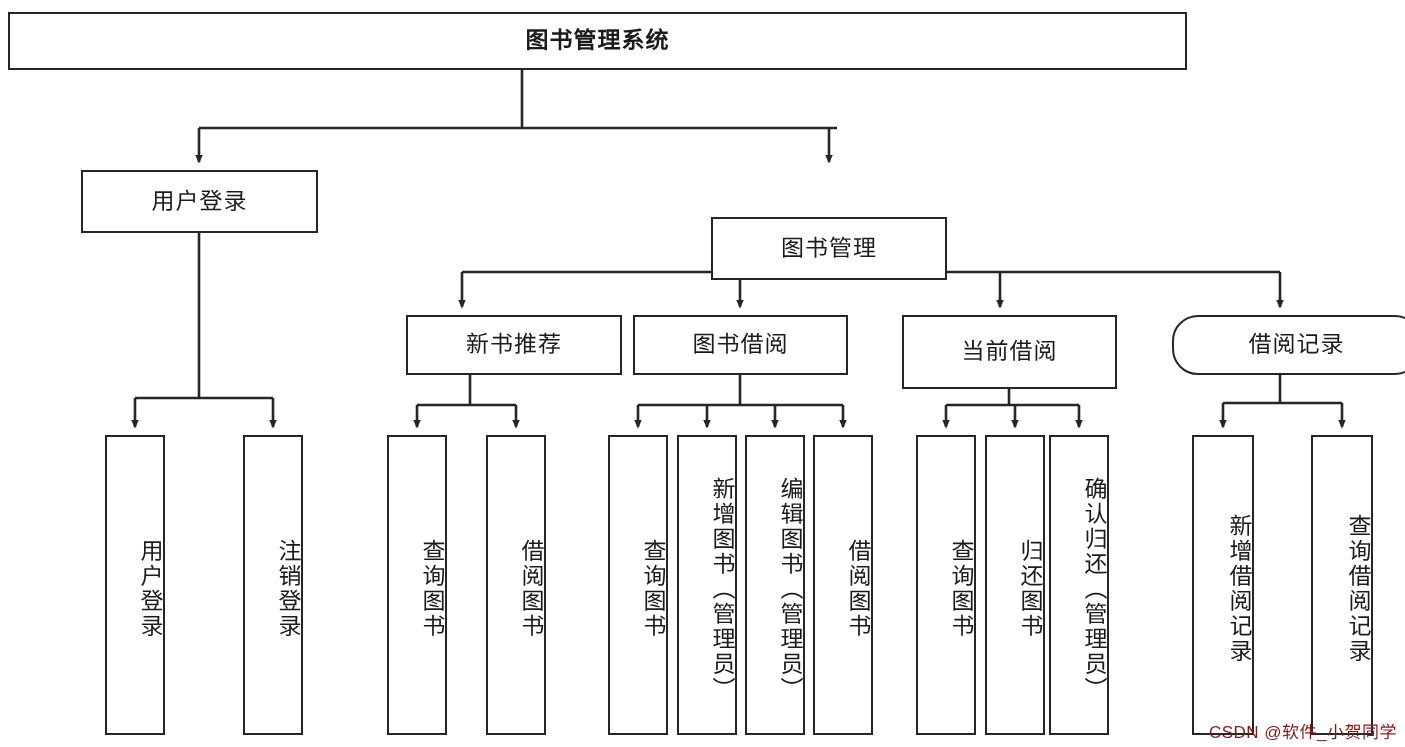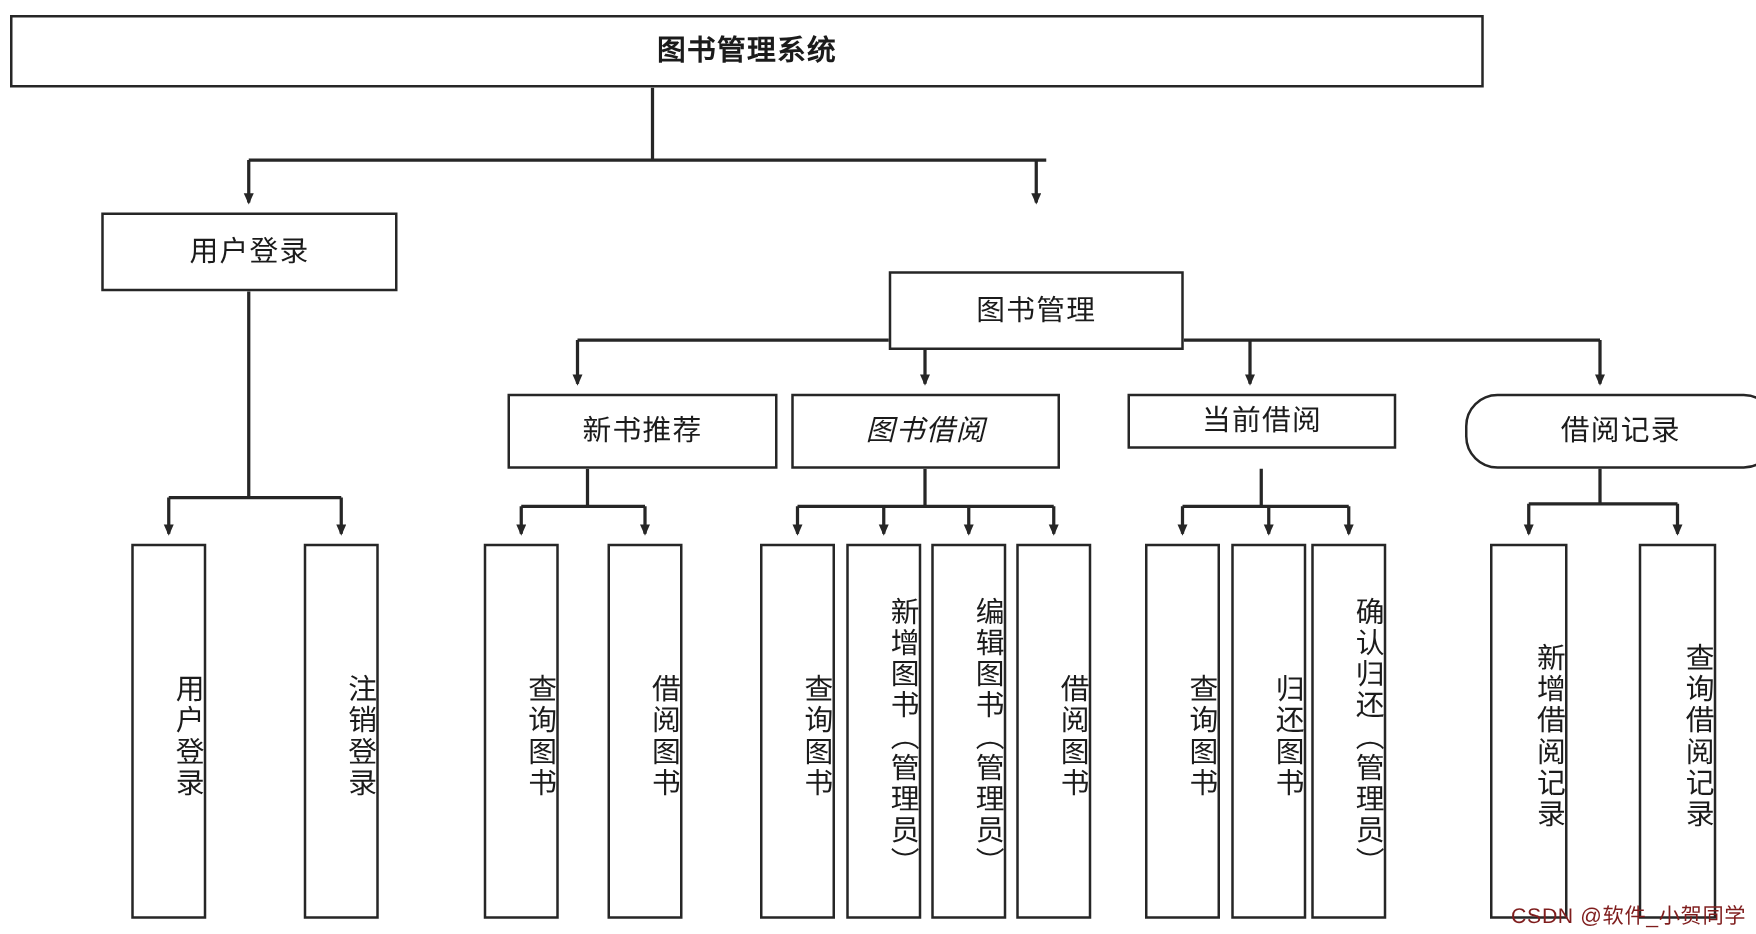--- a/index.html
+++ b/index.html
@@ -134,24 +134,24 @@
   <div class="node horizontal" style="left:81px; top:170px; width:237px; height:63px;">
     <span class="node-label">用户登录</span>
   </div>
   <div class="node horizontal" style="left:711px; top:170px; width:236px; height:63px;margin-top:47px;">
     <span class="node-label">图书管理</span>
   </div>
 
   <div class="node horizontal" style="left:362px; top:315px; width:216px; height:60px;margin-left:44px;">
     <span class="node-label">新书推荐</span>
   </div>
-  <div class="node horizontal" style="left:633px; top:315px; width:215px; height:60px;font-style:italic;">
+  <div class="node horizontal" style="left:633px; top:315px; width:215px; height:60px;">
     <span class="node-label">图书借阅</span>
   </div>
-  <div class="node horizontal" style="left:902px; top:315px; width:215px; height:44px;">
+  <div class="node horizontal" style="left:902px; top:315px; width:215px; height:74px;">
     <span class="node-label">当前借阅</span>
   </div>
   <div class="node horizontal" style="left:1172px; top:315px; width:249px; height:60px;border-radius:26px;">
     <span class="node-label">借阅记录</span>
   </div>
 
   <div class="node vertical" style="left:105px; top:435px; width:60px; height:300px;">
     <span class="node-label">用户登录</span>
   </div>
   <div class="node vertical" style="left:243px; top:435px; width:60px; height:300px;">

